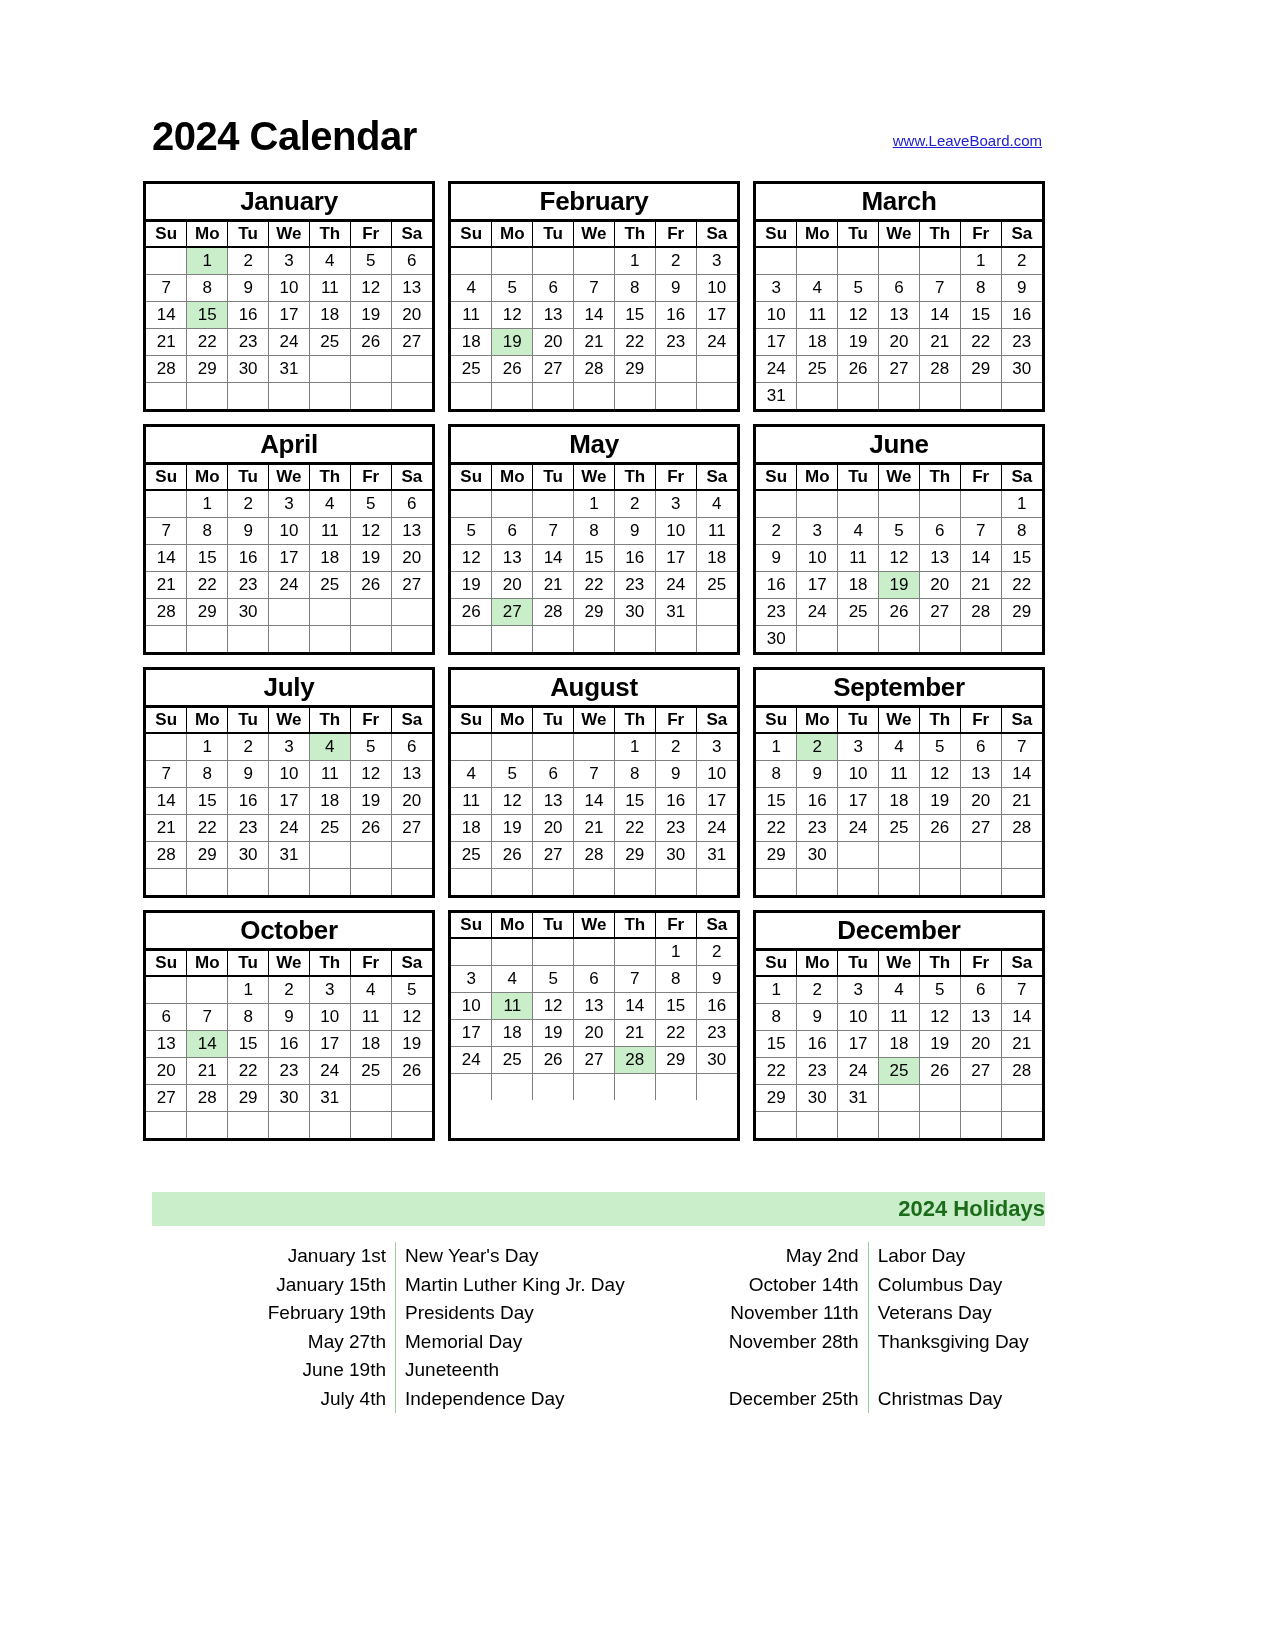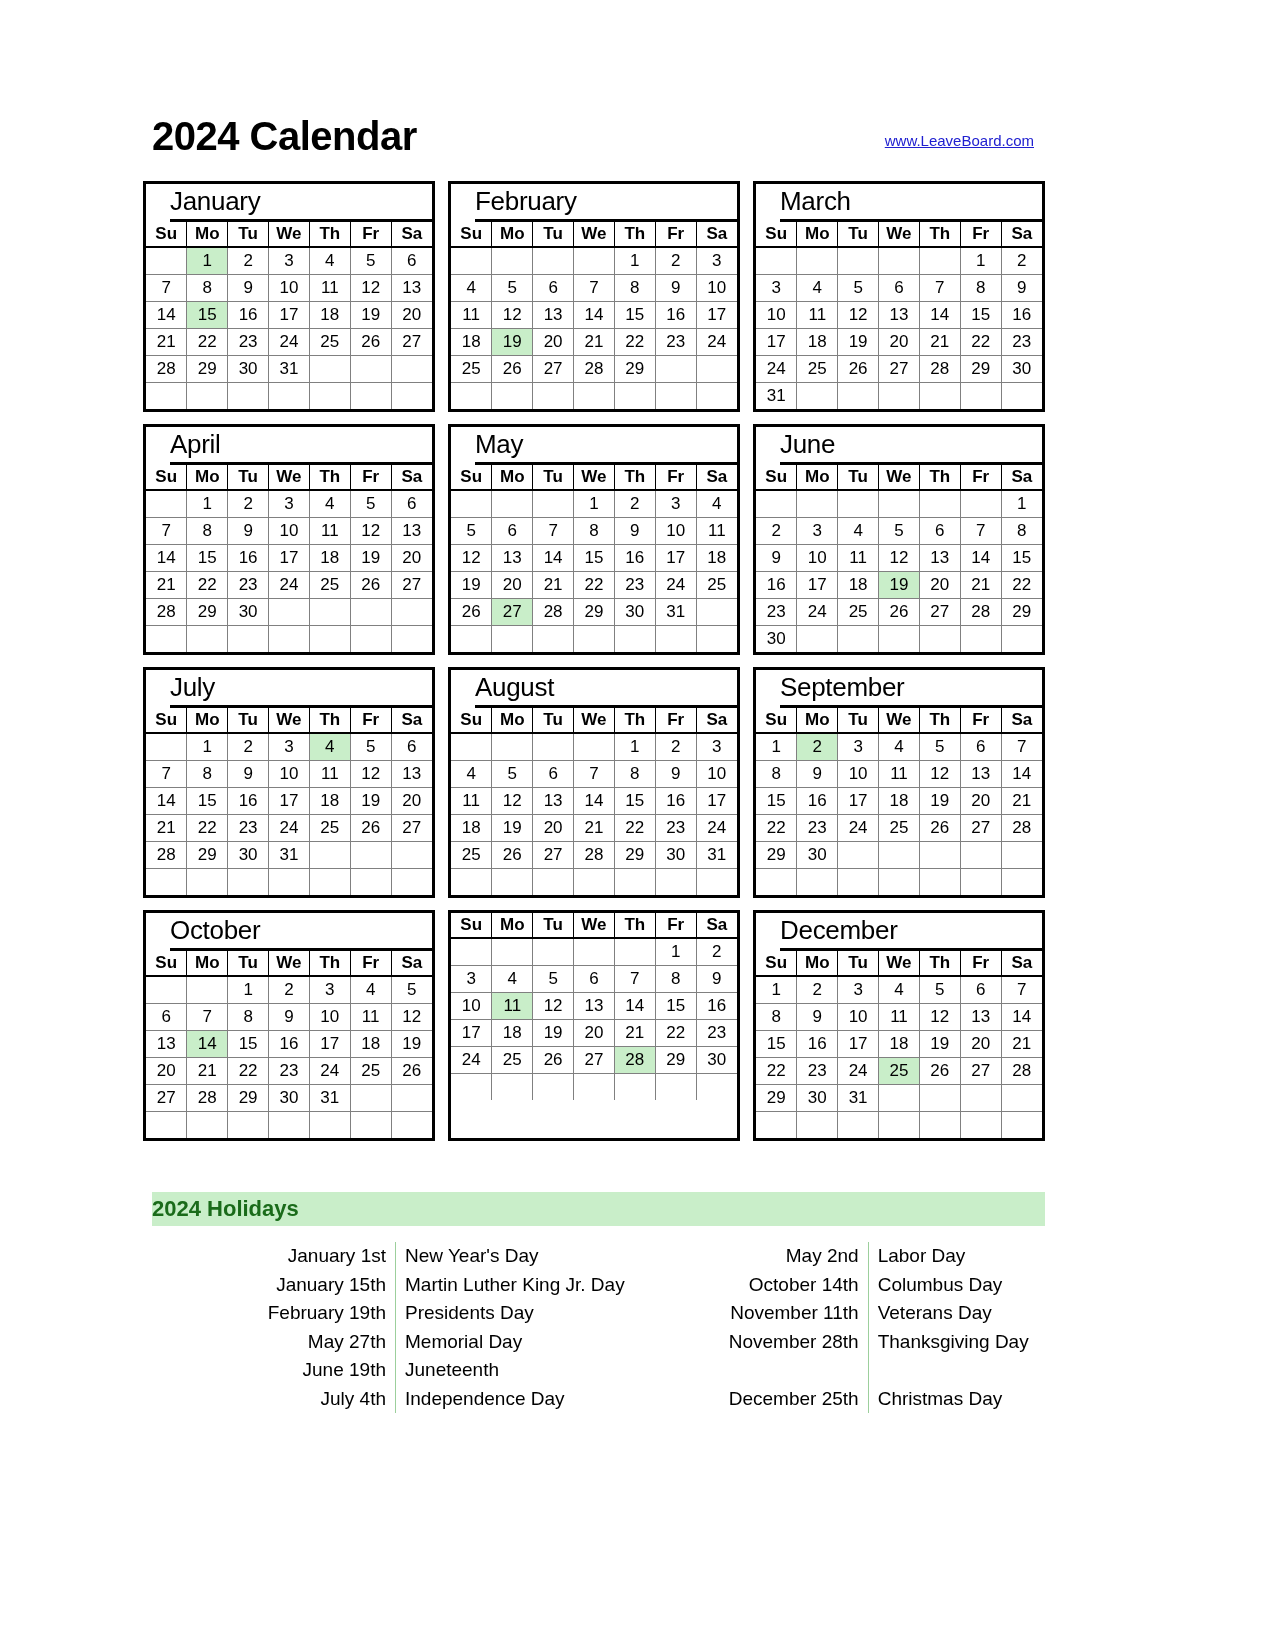--- a/index.html
+++ b/index.html
@@ -33,21 +33,21 @@
     left: 0;
     top: 0;
     font-size: 40px;
     font-weight: bold;
     letter-spacing: -0.5px;
     line-height: 48px;
     white-space: nowrap;
   }
   .site-link {
     position: absolute;
-    right: 8px;
+    right: 0;
     top: 20px;
     font-size: 15px;
     color: #2020d0;
     text-decoration: underline;
     white-space: nowrap;
   }
 
   
   .months {
     position: absolute;
@@ -62,25 +62,25 @@
   }
   .month {
     width: 292px;
     border: 3px solid #000;
     box-sizing: border-box;
     background: #fff;
   }
   .month-name {
     height: 35px;
     line-height: 35px;
+    text-align: center;
     font-size: 26px;
-    font-weight: normal;
+    font-weight: bold;
     border-bottom: 3px solid #000;
     letter-spacing: -0.3px;
-    margin-left: 24px;
   }
   table.cal {
     border-collapse: collapse;
     width: 100%;
     table-layout: fixed;
   }
   table.cal th {
     font-size: 17px;
     font-weight: bold;
     height: 24px;
@@ -110,21 +110,21 @@
     position: absolute;
     left: 152px;
     top: 1192px;
     width: 893px;
   }
   .holidays-title {
     background: #c9eec9;
     color: #1a6b1a;
     font-size: 22px;
     font-weight: bold;
-    text-align: left;
+    text-align: right;
     height: 34px;
     line-height: 34px;
   }
   .holidays-body {
     display: flex;
     margin-top: 16px;
   }
   .hol-col {
     display: flex;
     flex: 1 1 50%;

